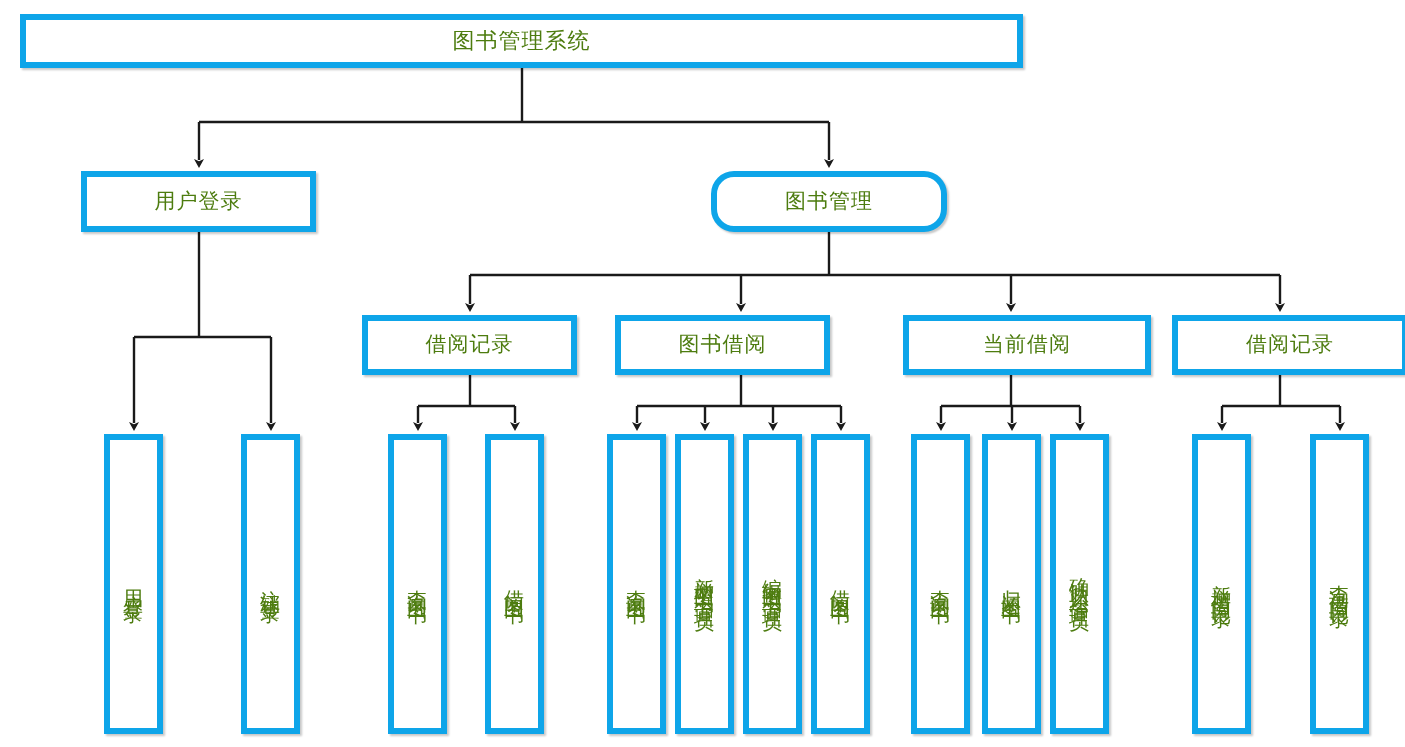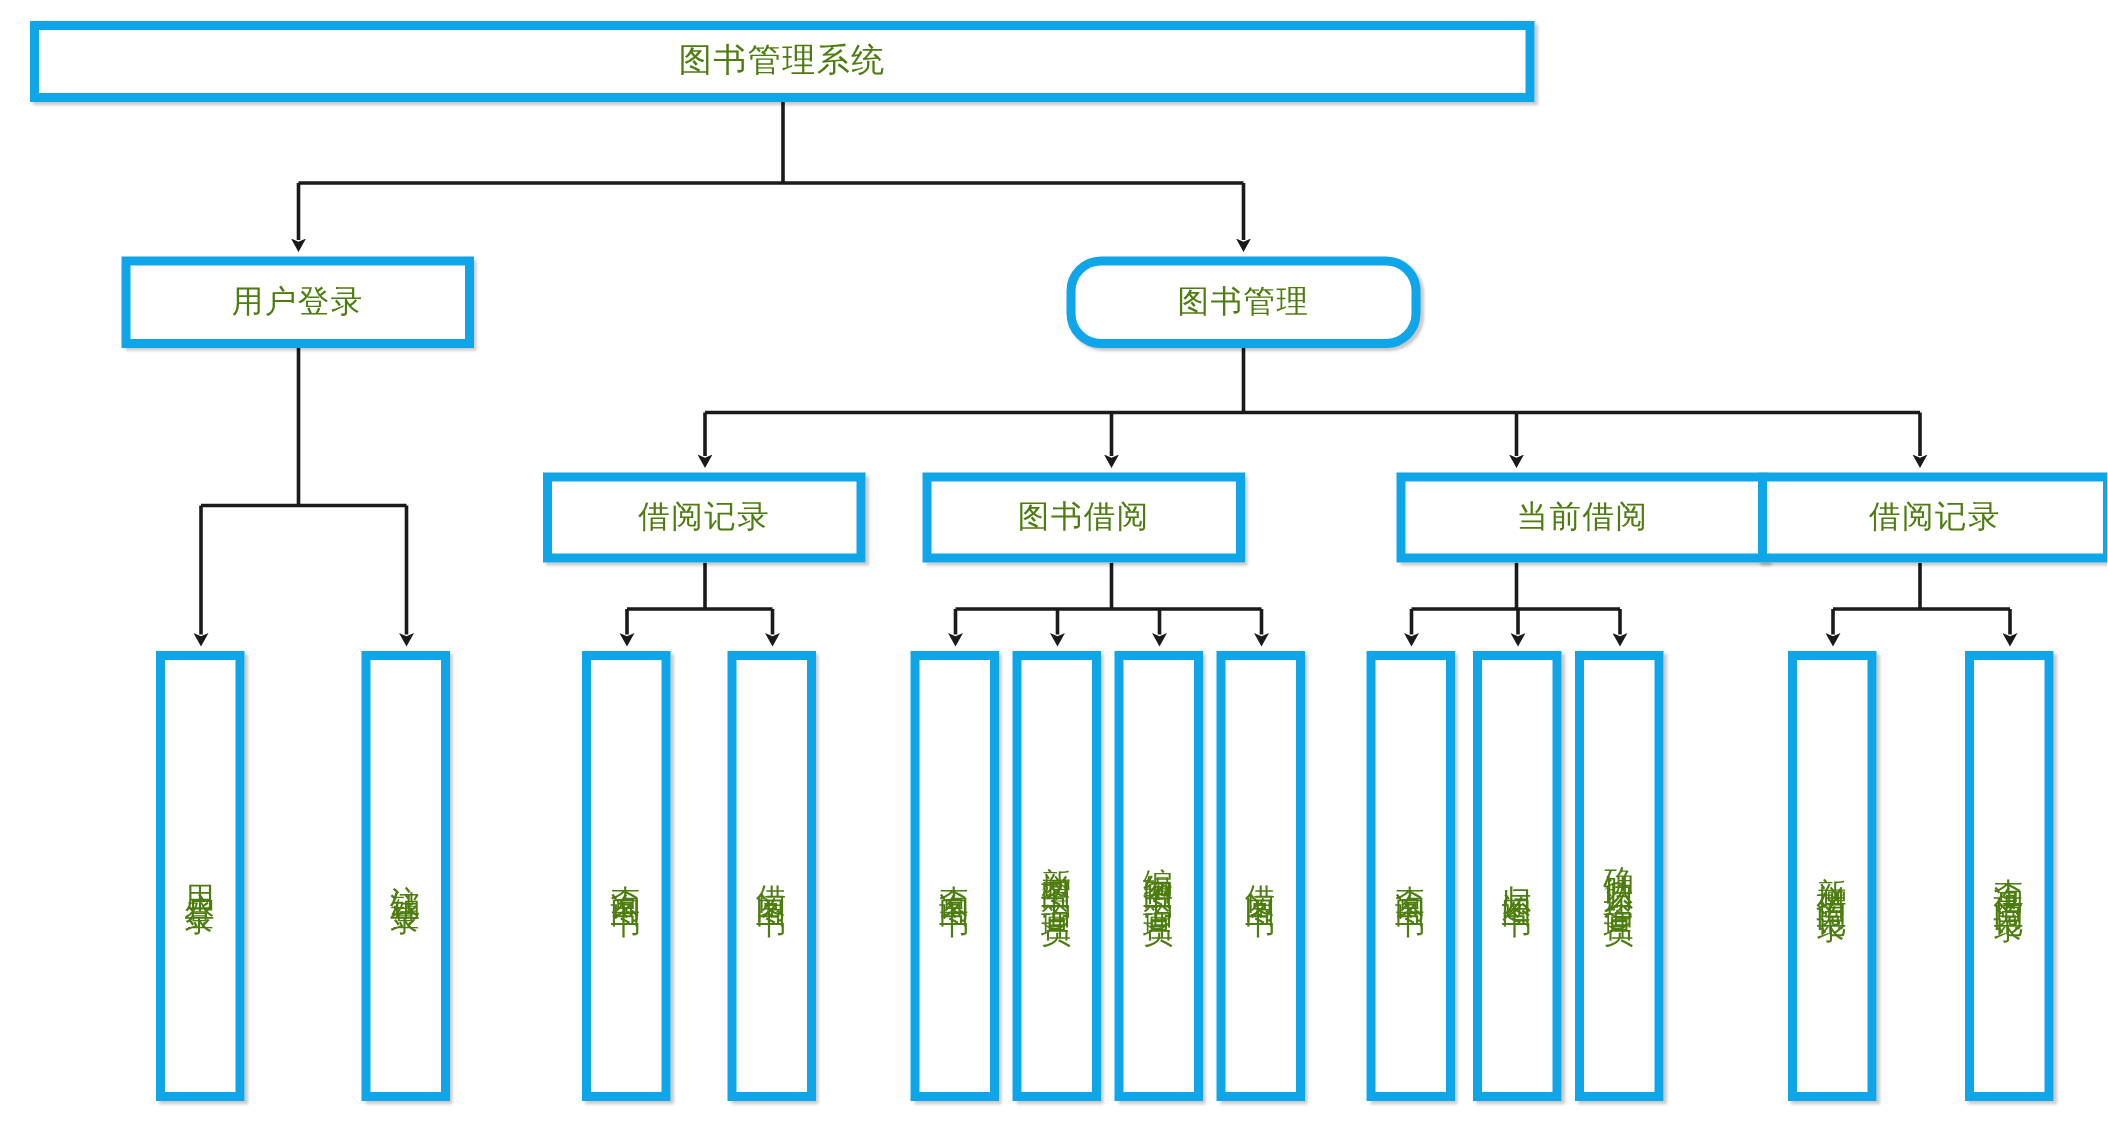--- a/index.html
+++ b/index.html
@@ -132,21 +132,21 @@
       </div>
       <div class="node h" style="left: 711px; top: 171px; width: 236px; height: 61px; border-radius: 23px;">
         <span class="lbl">图书管理</span>
       </div>
       <div class="node h" style="left: 362px; top: 315px; width: 215px; height: 60px;">
         <span class="lbl">借阅记录</span>
       </div>
       <div class="node h" style="left: 615px; top: 315px; width: 215px; height: 60px;">
         <span class="lbl">图书借阅</span>
       </div>
-      <div class="node h" style="left: 903px; top: 315px; width: 248px; height: 60px; margin-left: 28px;">
+      <div class="node h" style="left: 903px; top: 315px; width: 248px; height: 60px;">
         <span class="lbl">当前借阅</span>
       </div>
       <div class="node h" style="left: 1172px; top: 315px; width: 236px; height: 60px;">
         <span class="lbl">借阅记录</span>
       </div>
       <div class="node v" style="left: 104px; top: 434px; width: 59px; height: 300px;">
         <span class="lbl">用户登录</span>
       </div>
       <div class="node v" style="left: 241px; top: 434px; width: 59px; height: 300px;">
         <span class="lbl">注销登录</span>

